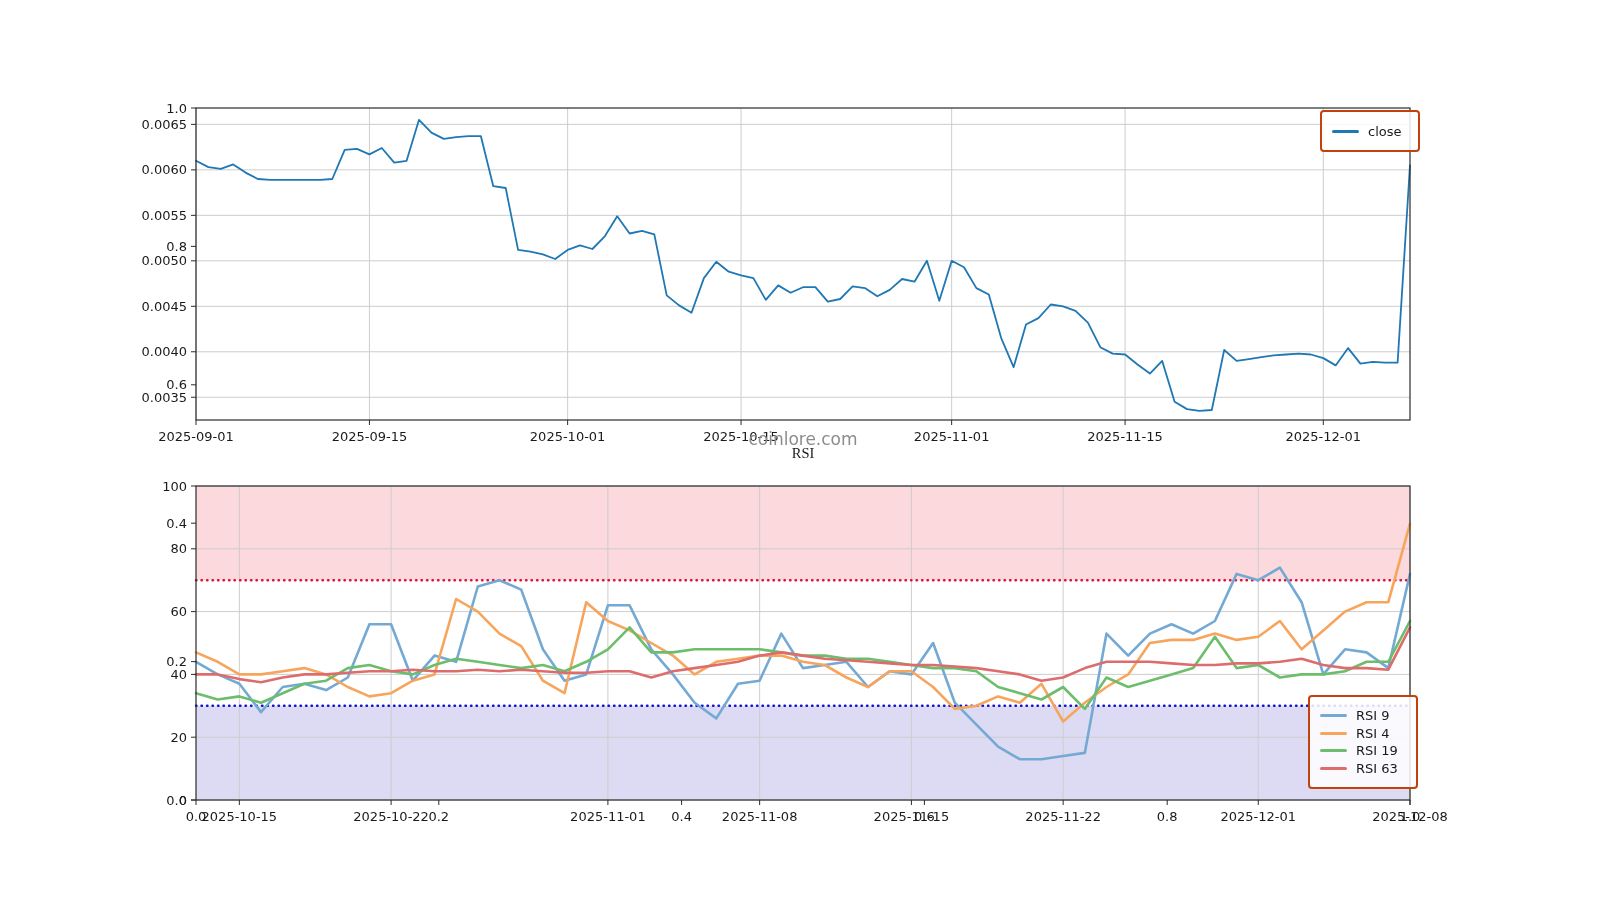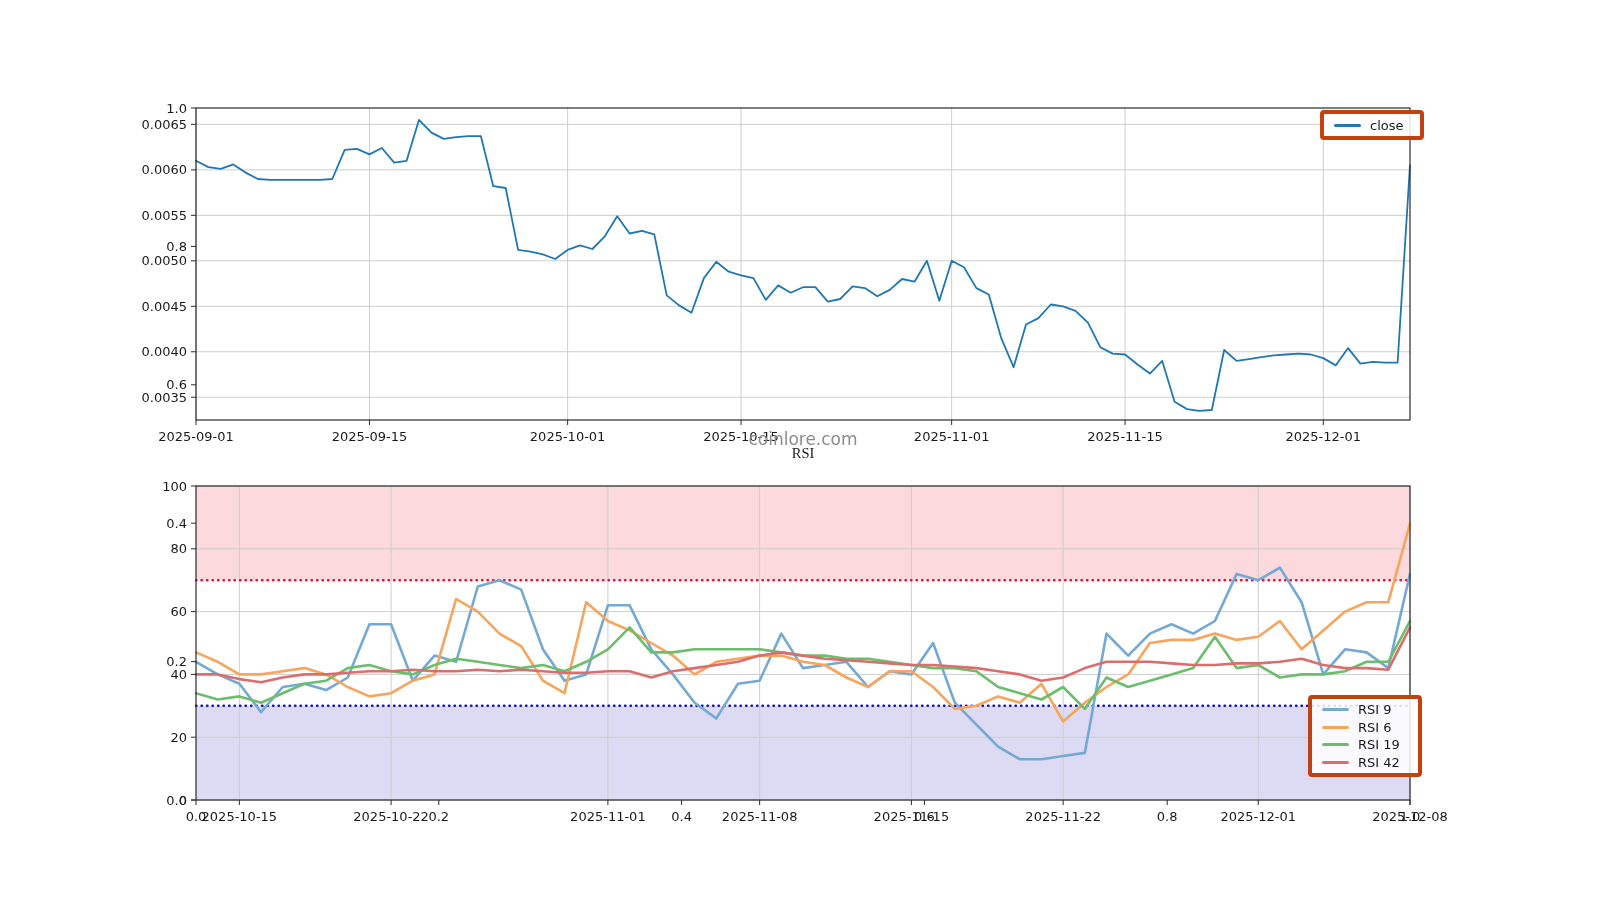--- a/index.html
+++ b/index.html
@@ -5,22 +5,22 @@
   html,body{margin:0;padding:0;}
   body{width:1600px;height:900px;background:#ffffff;position:relative;overflow:hidden;
        font-family:"DejaVu Sans", "Liberation Sans", sans-serif;}
   .figure{position:absolute;left:0;top:0;width:1600px;height:900px;}
   svg{position:absolute;left:0;top:0;}
   svg text{font-family:"DejaVu Sans", "Liberation Sans", sans-serif;font-size:13px;fill:#1a1a1a;}
   .watermark{position:absolute;left:803px;top:429px;transform:translateX(-50%);
              font-size:17px;color:#8c8c8c;white-space:nowrap;}
   .rsi-title{position:absolute;left:803px;top:445px;transform:translateX(-50%);
              font-size:14.5px;color:#1a1a1a;white-space:nowrap;font-family:Liberation Serif, serif;}
-  .legend{position:absolute;background:rgba(255,255,255,0.85);border:4px solid #c2410c;
-          border-radius:4px;padding:2px 10px;display:flex;flex-direction:column;justify-content:center;}
+  .legend{position:absolute;background:rgba(255,255,255,0.85);border:2px solid #c2410c;
+          border-radius:4px;padding:10px 10px;display:flex;flex-direction:column;justify-content:center;}
   .legend-close{left:1320px;top:110px;width:76px;height:18px;}
   .legend-rsi{left:1308px;top:695px;width:86px;height:70px;}
   .legend-row{display:flex;align-items:center;height:19px;}
   .legend-swatch{display:inline-block;width:27px;height:3px;border-radius:2px;margin-right:9px;flex:0 0 auto;}
   .legend-label{font-size:13px;color:#1a1a1a;white-space:nowrap;}
 </style>
 </head>
 <body>
 
 <div class="figure">
@@ -153,24 +153,24 @@
         <span class="legend-label">close</span>
       </div>
     </div>
   <div class="legend legend-rsi" id="legend2">
       <div class="legend-row">
         <span class="legend-swatch" style="background: rgb(116, 169, 212);"></span>
         <span class="legend-label">RSI 9</span>
       </div>
       <div class="legend-row">
         <span class="legend-swatch" style="background: rgb(247, 165, 92);"></span>
-        <span class="legend-label">RSI 6</span>
+        <span class="legend-label">RSI 4</span>
       </div>
       <div class="legend-row">
         <span class="legend-swatch" style="background: rgb(108, 189, 108);"></span>
         <span class="legend-label">RSI 19</span>
       </div>
       <div class="legend-row">
         <span class="legend-swatch" style="background: rgb(221, 109, 109);"></span>
-        <span class="legend-label">RSI 42</span>
+        <span class="legend-label">RSI 63</span>
       </div>
     </div>
 </div>
 
 </body></html>

